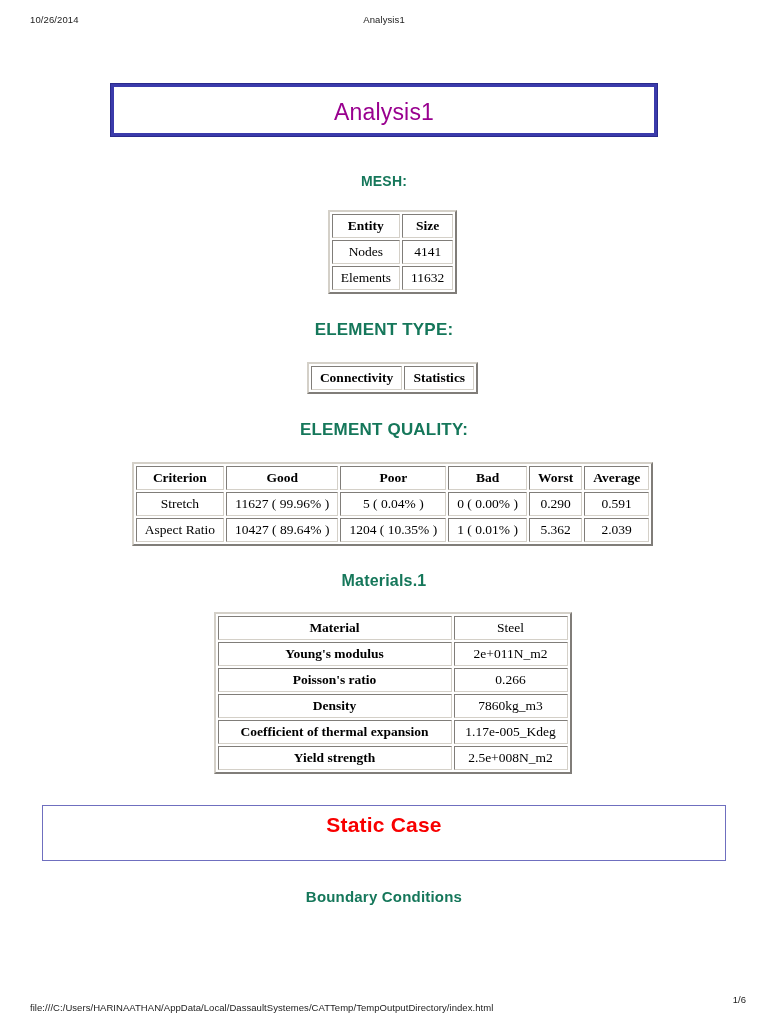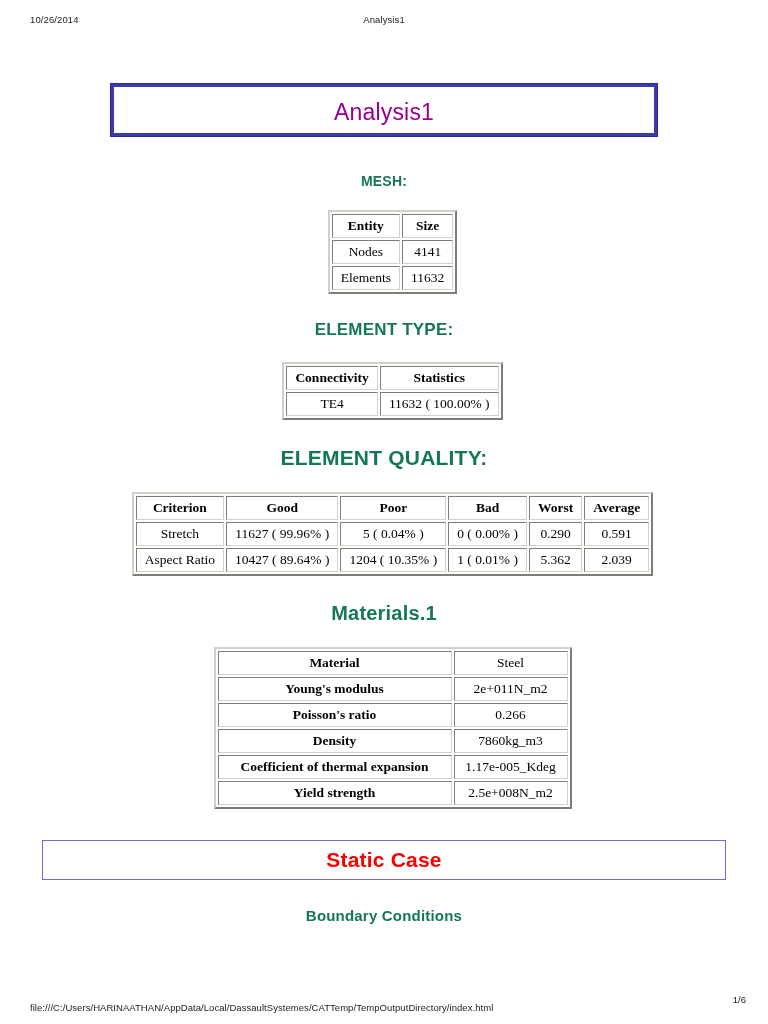--- a/index.html
+++ b/index.html
@@ -90,43 +90,43 @@
     box-shadow: inset 0 0 0 1px #ffffff;
   }
   .banner-analysis .banner-text {
     font-size: 23px;
     font-weight: normal;
     color: #99008f;
     letter-spacing: 0.2px;
   }
   .banner-static {
     width: 684px;
-    height: 40px;
+    height: 56px;
     line-height: 38px;
     border: 1px solid #6f6fbf;
     margin-top: 31px;
   }
   .banner-static .banner-text {
     font-size: 21px;
     font-weight: bold;
     color: #f80000;
     letter-spacing: 0.2px;
   }
 
   
   .section-title {
     text-align: center;
     color: #15775a;
     font-weight: bold;
     letter-spacing: 0.2px;
   }
   .st-mesh        { font-size: 14px; margin-top: 37px; }
   .st-elemtype    { font-size: 17px; margin-top: 26px; }
-  .st-elemquality { font-size: 21px; margin-top: 26px; }
-  .st-materials   { font-size: 20px; margin-top: 26px; }
+  .st-elemquality { font-size: 17px; margin-top: 26px; }
+  .st-materials   { font-size: 16px; margin-top: 26px; }
   .st-boundary    { font-size: 15px; margin-top: 27px; }
 
   
   .tbl-wrap { display: flex; justify-content: center; padding-left: 17px; }
   table.classic {
     border-collapse: separate;
     border-spacing: 2px;
     border: 2px outset #d4d0c8;
     background: #ffffff;
     font-family: "Liberation Serif", serif;
@@ -201,24 +201,20 @@
 
   <div class="section-title st-elemtype">ELEMENT TYPE:</div>
 
   <div class="tbl-wrap">
     <table class="classic tbl-elemtype">
       <tbody>
         <tr>
           <th>Connectivity</th>
           <th>Statistics</th>
         </tr>
-        <tr>
-          <td>TE4</td>
-          <td>11632 ( 100.00% )</td>
-        </tr>
       </tbody>
     </table>
   </div>
 
   <div class="section-title st-elemquality">ELEMENT QUALITY:</div>
 
   <div class="tbl-wrap">
     <table class="classic tbl-quality">
       <tbody>
         <tr>

